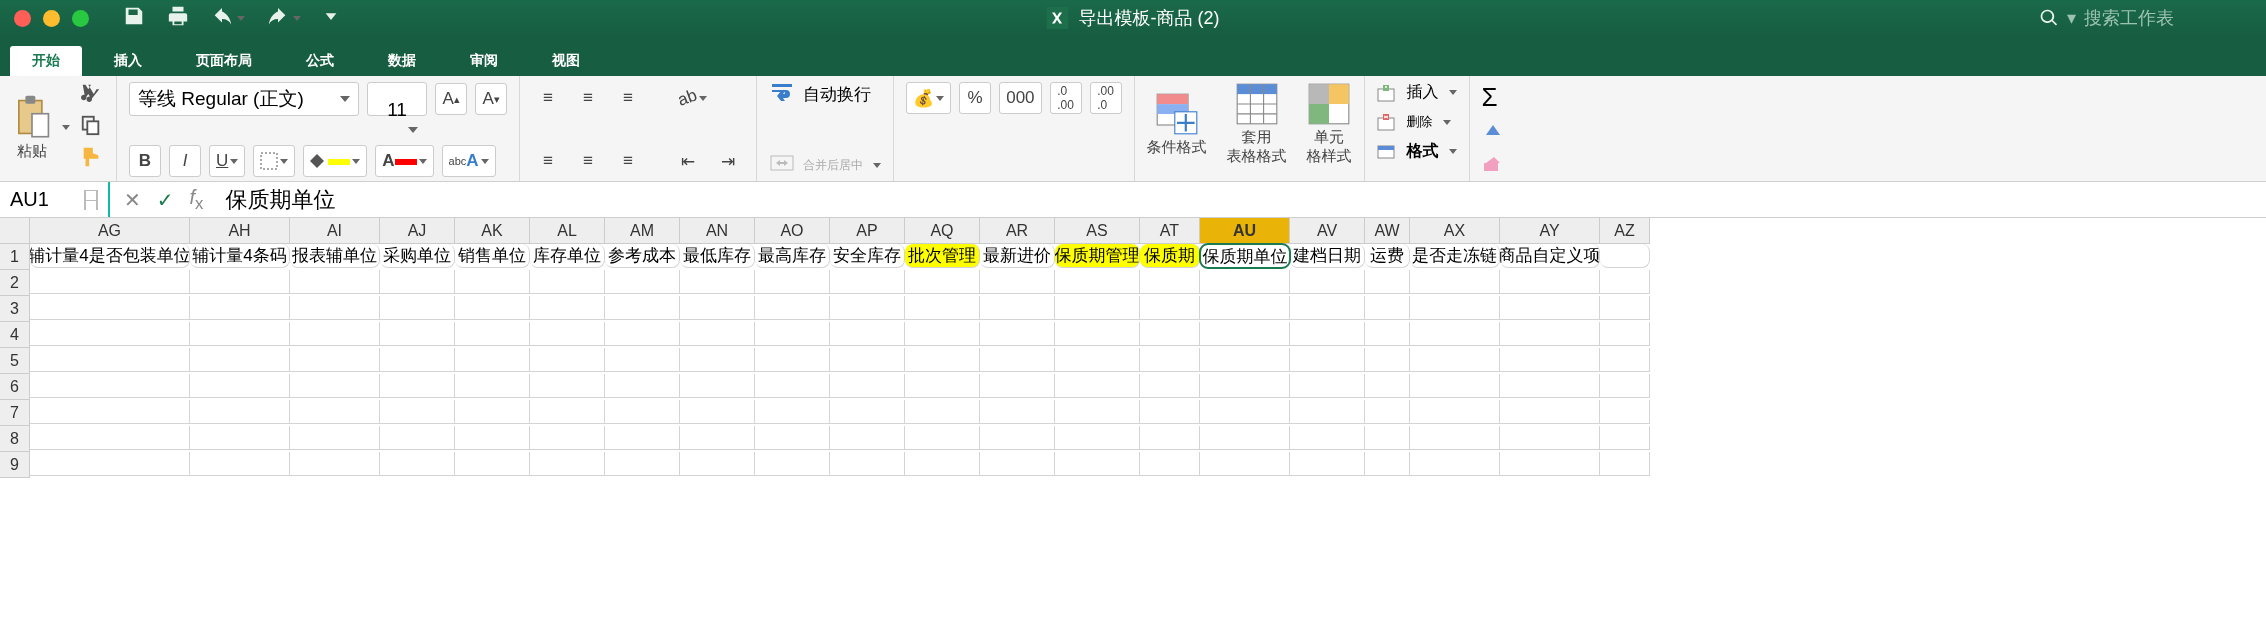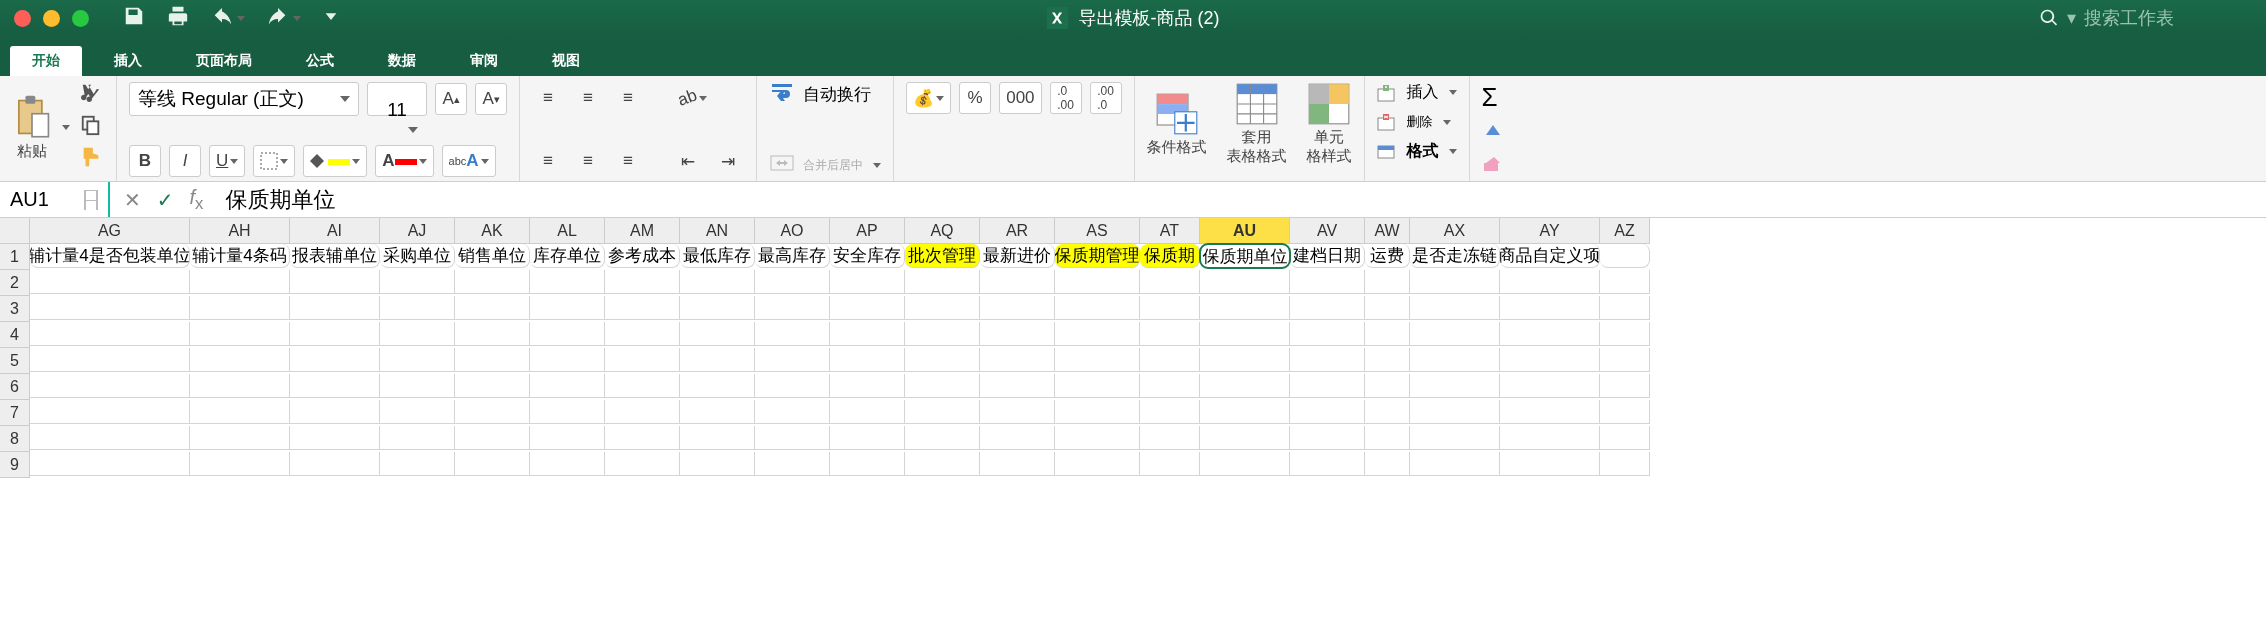--- a/index.html
+++ b/index.html
@@ -44,21 +44,21 @@
 
   
   .fxbar { height:36px; border-bottom:1px solid #cfcfcf; display:flex; align-items:center; background:#fff; }
   .namebox { width:110px; border-right:2px solid #14b8a6; height:100%; display:flex; align-items:center; padding:0 10px; font-size:20px; }
   .fx-ctrls{ display:flex; align-items:center; gap:16px; padding:0 14px; color:#888; font-size:20px;}
   .fx-input{ flex:1; font-size:22px; padding:0 8px; }
 
   
   .grid { display:grid; }
   .colhdr, .rowhdr { background:#eee; border-right:1px solid #ccc; border-bottom:1px solid #ccc; font-size:16px; color:#333; display:flex; align-items:center; justify-content:center; height:26px; }
-  .colhdr.active{ background:#fde047; font-weight:600; }
+  .colhdr.active{ background:#eab308; font-weight:600; }
   .corner{ background:#eee; border-right:1px solid #ccc; border-bottom:1px solid #ccc;}
   .cell{ border-right:1px solid #d4d4d4; border-bottom:1px solid #d4d4d4; font-size:17px; padding:0 4px; display:flex; align-items:center; justify-content:center; height:24px; white-space:nowrap; overflow:hidden;}
   .cell.header{ justify-content:center;border-radius:8px; }
   .cell.hl{ background:#ffff00; }
   .cell.sel{ outline:2px solid #1a7a51; outline-offset:-1px; z-index:2; position:relative;}
   .rowhdr{ justify-content:center; font-size:16px;}
 </style>
 </head>
 <body>
 

